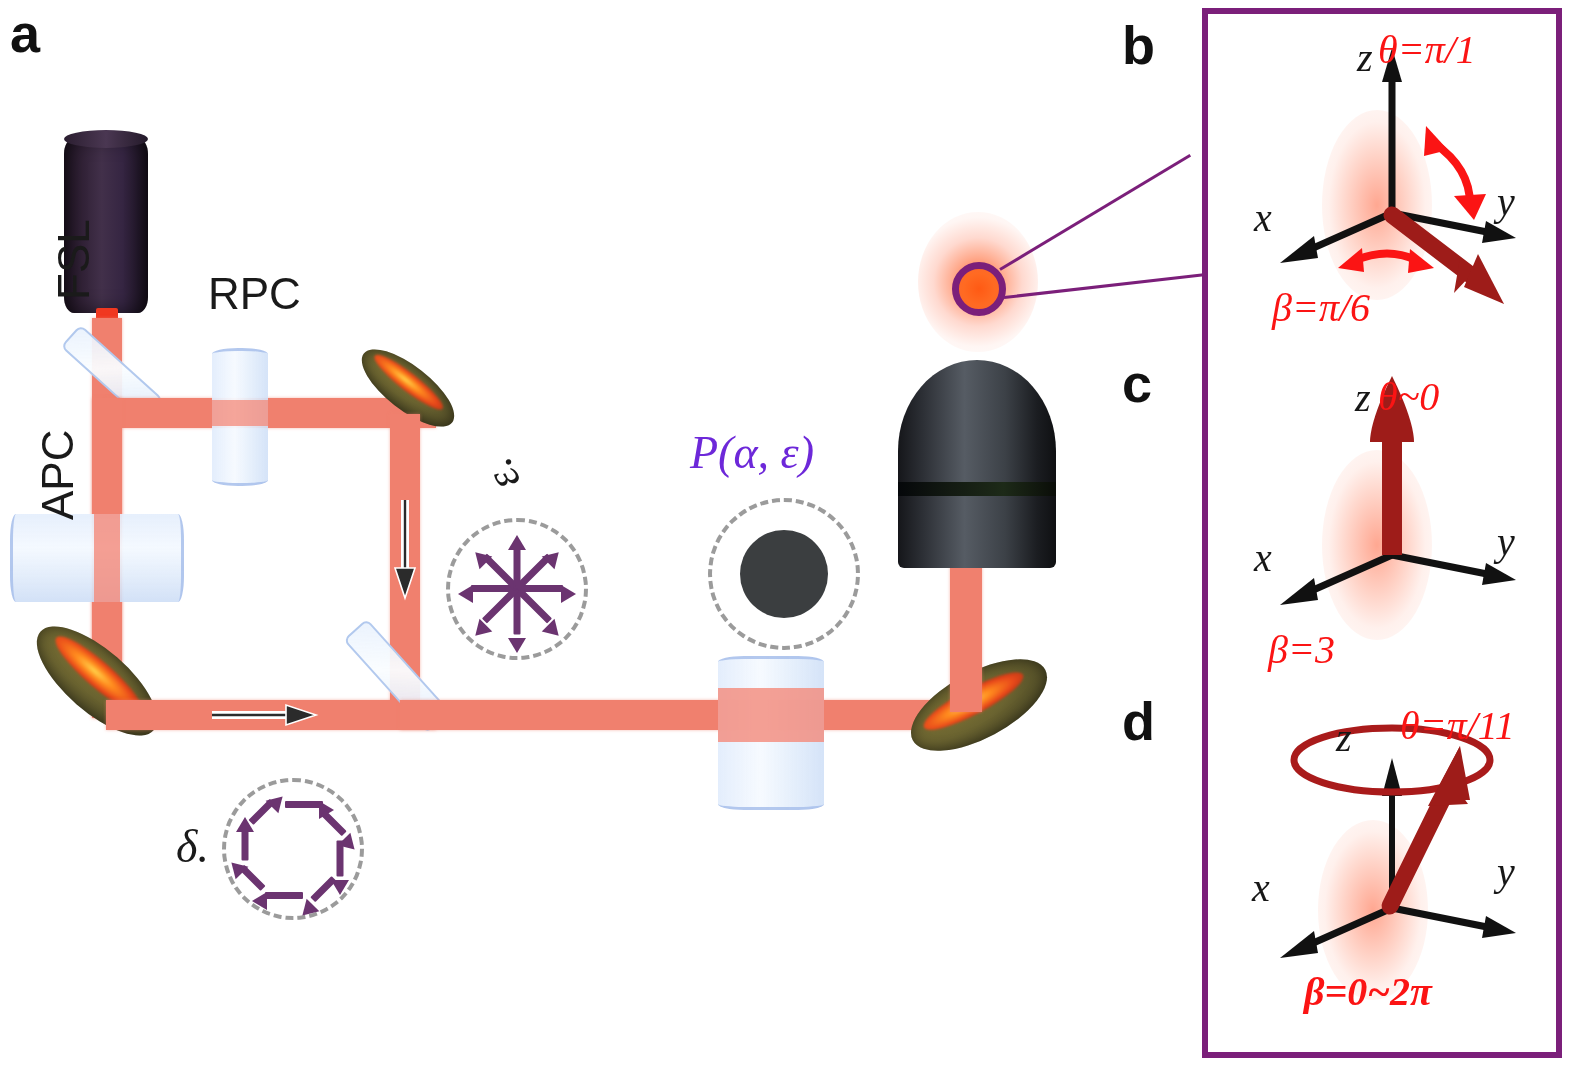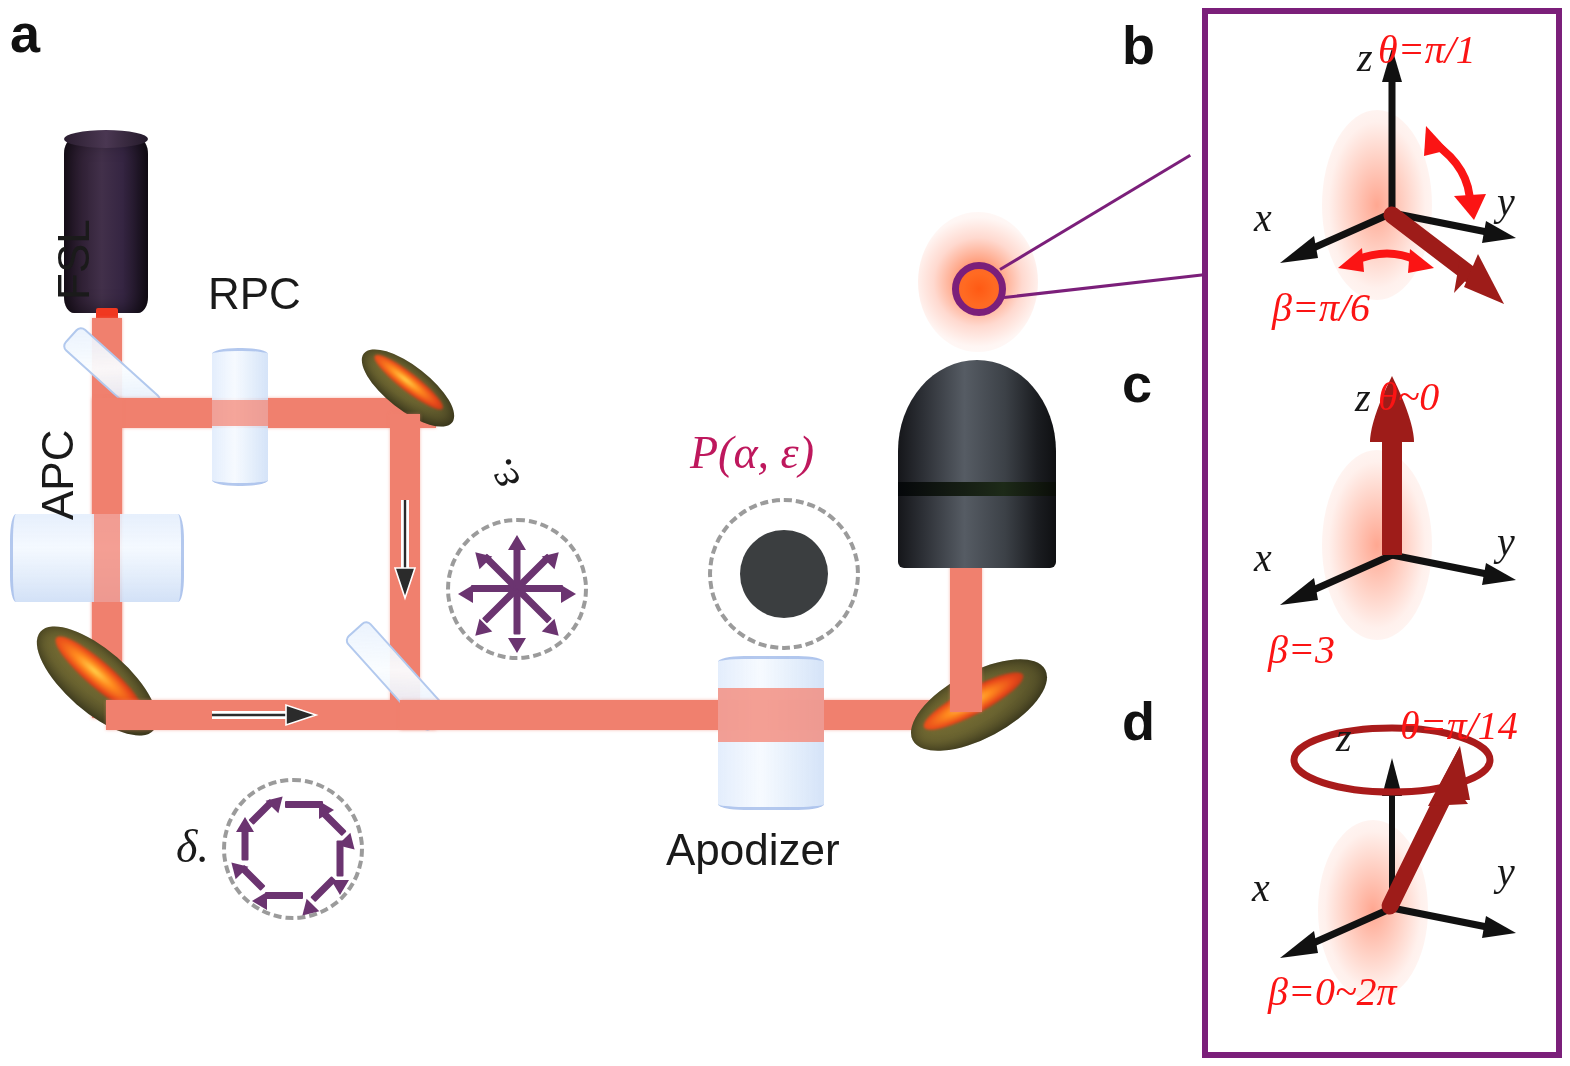--- a/index.html
+++ b/index.html
@@ -33,21 +33,21 @@
   }
   .opt-label.rot {
     transform-origin: 0 0;
     transform: rotate(-90deg);
   }
   .math-label {
     position: absolute;
     font-family: "Liberation Serif", serif;
     font-style: italic;
     font-size: 46px;
-    color: #be185d;
+    color: #6d28d9;
     white-space: nowrap;
     line-height: 1;
   }
   .greek-small {
     position: absolute;
     font-family: "Liberation Serif", serif;
     font-style: italic;
     font-size: 40px;
     color: #1a1a1a;
     line-height: 1;
@@ -333,21 +333,20 @@
   </div>
   <div class="greek-small" style="left:486px; top:452px; font-size:46px; transform: rotate(-118deg); transform-origin:50% 50%;">ε.</div>
 
   <div class="math-label" style="left:690px; top:430px;">P(α, ε)</div>
   <div class="pol-circle" style="left:708px; top:498px; width:152px; height:152px; border-color:#9b9b9b;"></div>
   <div style="position:absolute; left:740px; top:530px; width:88px; height:88px;
        border-radius:50%; background:#3b3e40;"></div>
 
   <div class="cyl-v" style="left:718px; top:656px; width:106px; height:148px;"></div>
   <div class="beam-core" style="left:718px; top:688px; width:106px; height:54px; opacity:0.8;"></div>
-  <div class="opt-label" style="left:666px; top:828px;">Apodizer</div>
 
   <div class="mirror" style="left:904px; top:672px; width:150px; height:66px;
        transform: rotate(-28deg);">
     <div class="mirror-face" style="left:16px; top:14px; width:112px; height:26px;"></div>
   </div>
 
   <div class="beam" style="left:950px; top:560px; width:32px; height:152px;"></div>
 
   <div class="obj-cone" style="left:898px; top:360px; width:158px; height:130px;"></div>
   <div class="obj-barrel" style="left:898px; top:468px; width:158px; height:100px;"></div>
@@ -441,16 +440,16 @@
 
   <svg class="vec" style="left:1202px; top:680px;" width="360" height="386" viewBox="0 0 360 386">
     <line x1="188" y1="226" x2="244" y2="112" stroke="#9e1c19" stroke-width="17" stroke-linecap="round"></line>
     <polygon points="258,66 226,126 266,124 252,104" fill="#9e1c19"></polygon>
     <polygon points="258,66 230,120 268,120" fill="#9e1c19"></polygon>
   </svg>
 
   <div class="axis-lbl" style="left:1336px; top:718px;">z</div>
   <div class="axis-lbl" style="left:1252px; top:868px;">x</div>
   <div class="axis-lbl" style="left:1497px; top:852px;">y</div>
-  <div class="red-lbl" style="left:1400px; top:706px;">θ=π/14</div>
-  <div class="red-lbl" style="left:1268px; top:972px;">β=0~2π</div>
+  <div class="red-lbl" style="left:1400px; top:706px;">θ=π/11</div>
+  <div class="red-lbl" style="left:1304px; top:972px;font-weight:bold;">β=0~2π</div>
 
 </div>
 
 </body></html>

